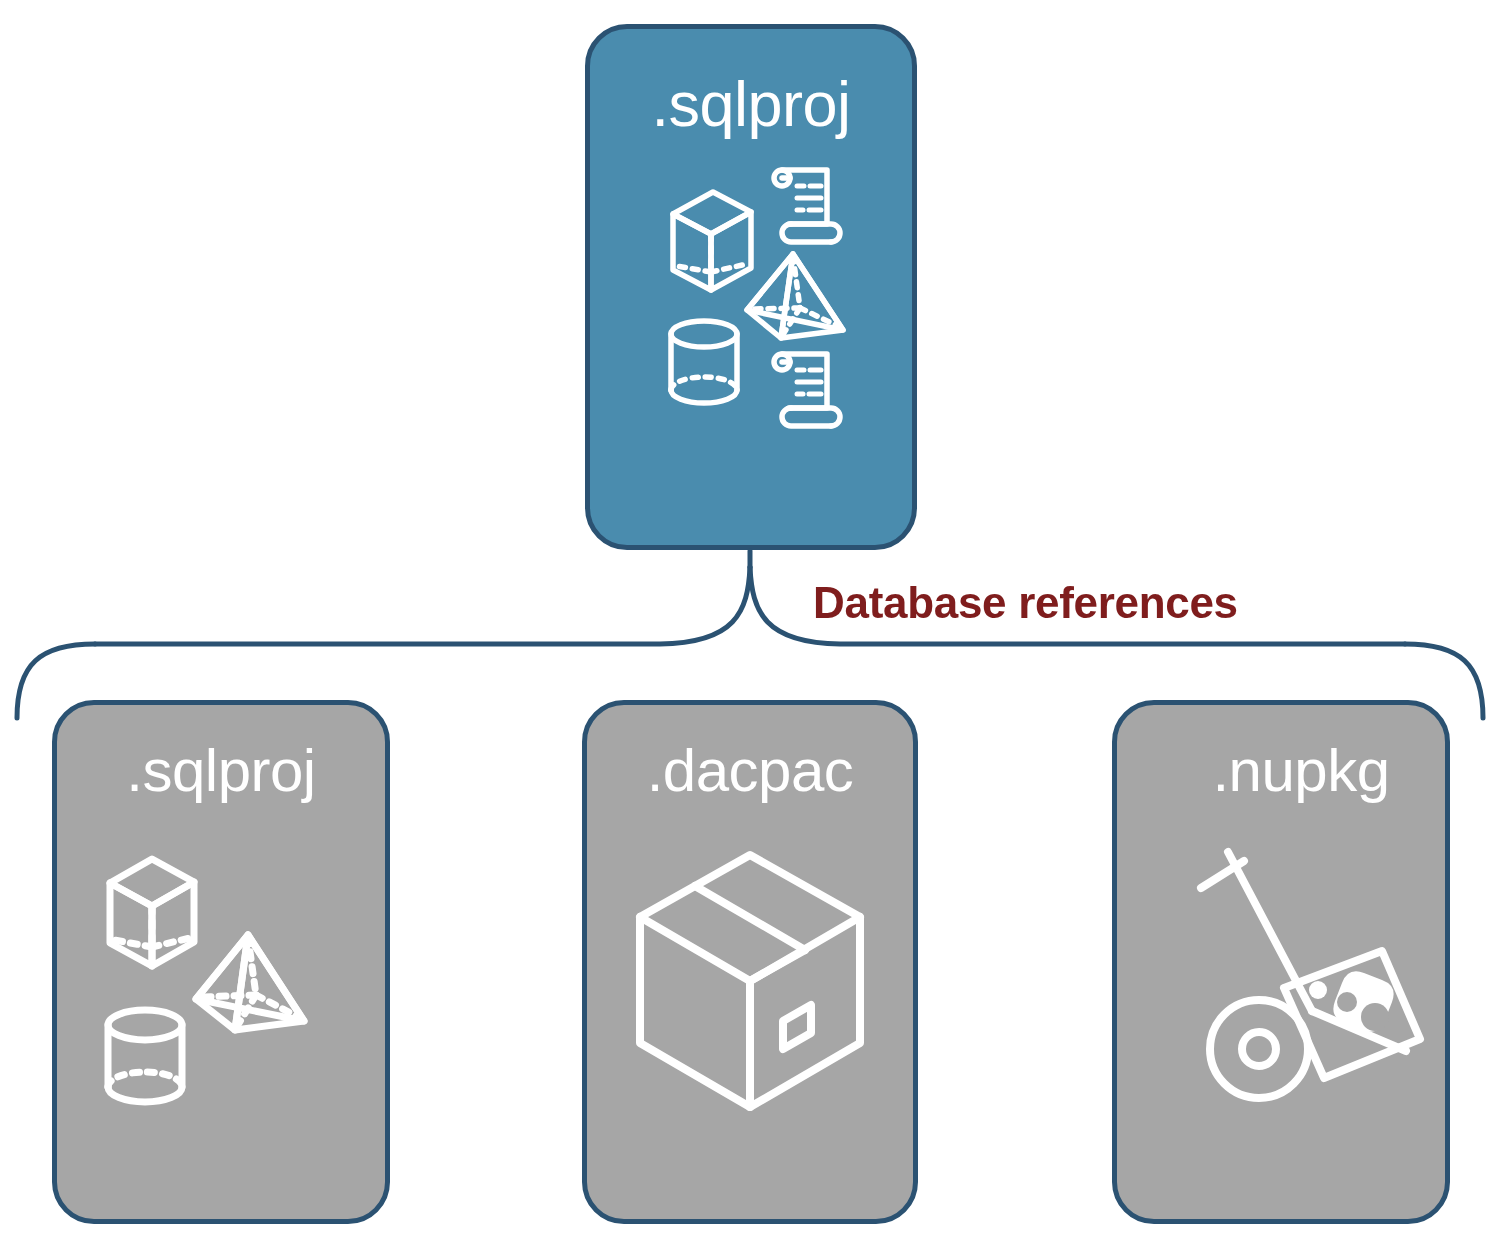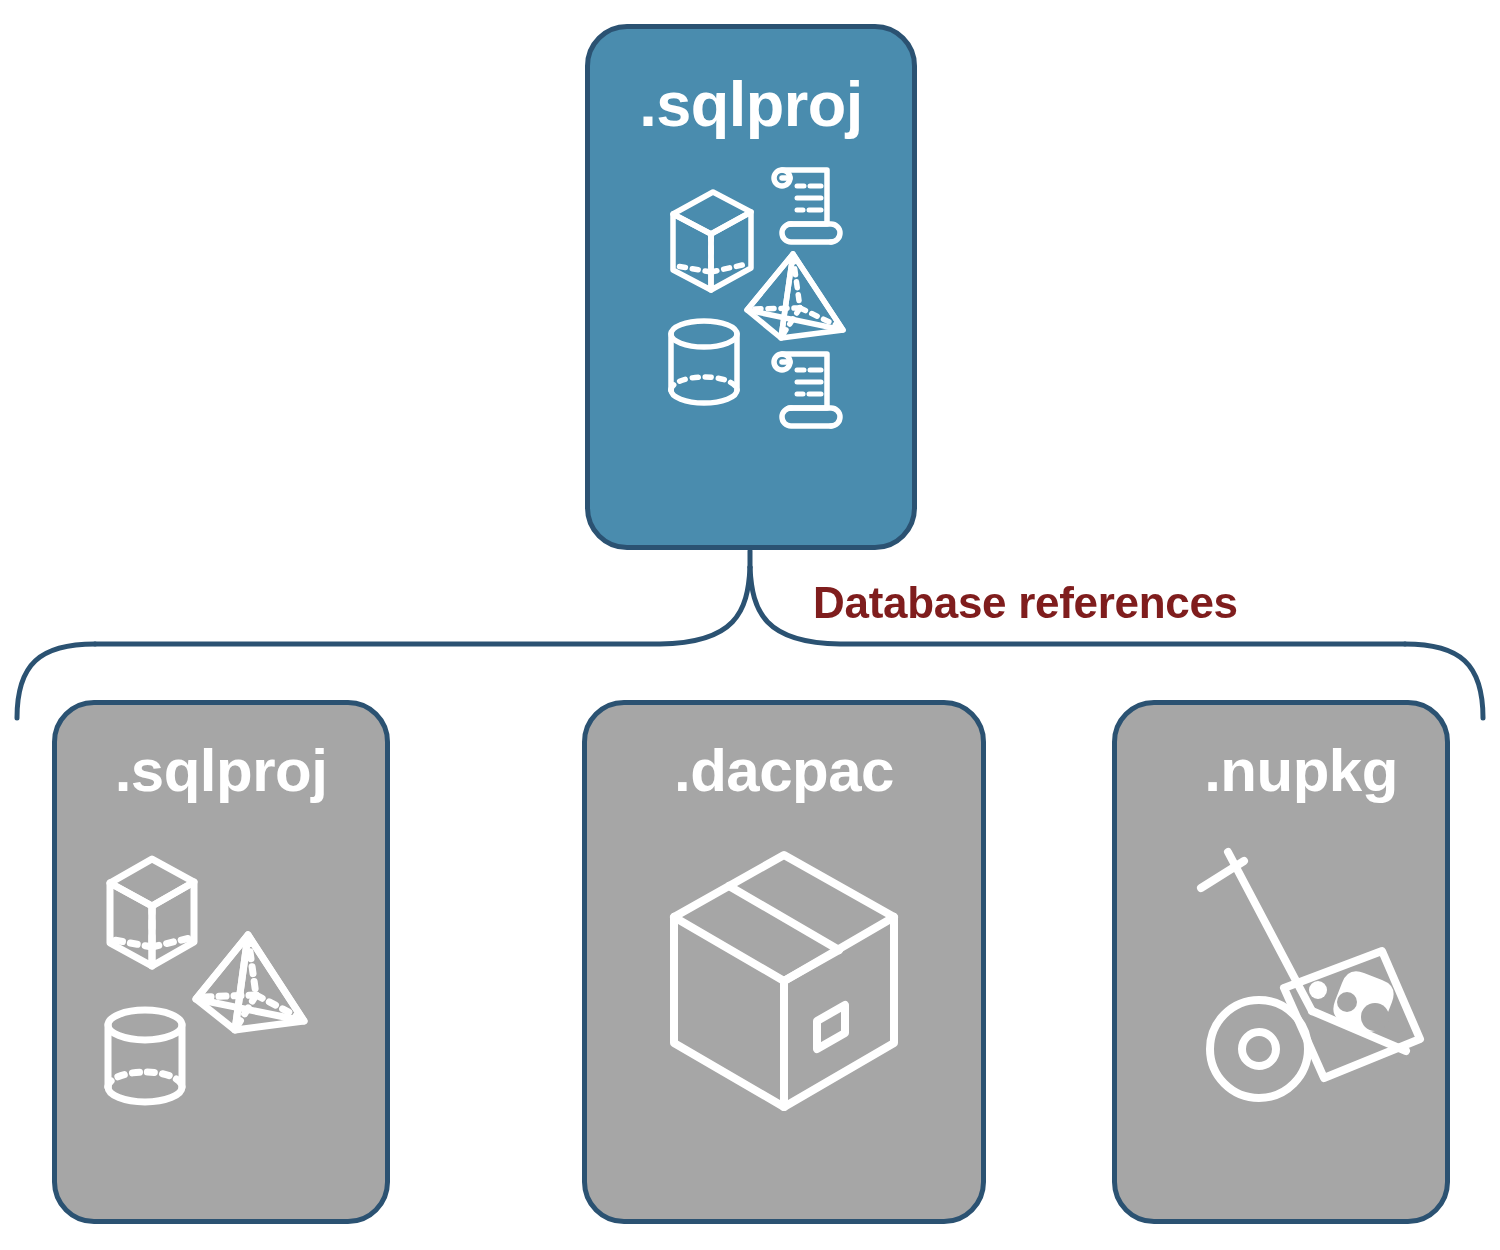--- a/index.html
+++ b/index.html
@@ -34,21 +34,21 @@
   }
   .card.primary {
     background: #4a8cae;
   }
   .card.secondary {
     background: #a6a6a6;
   }
 
   .card-title {
     color: #ffffff;
-    font-weight: bold;
+    font-weight: normal;
     letter-spacing: -0.5px;
     line-height: 1;
     text-align: center;
     user-select: none;
   }
 
   
   #card-top {
     left: 585px;
     top: 24px;
@@ -68,21 +68,21 @@
   
   #card-sqlproj {
     left: 52px;
     top: 700px;
     width: 338px;
     height: 524px;
   }
   #card-dacpac {
     left: 582px;
     top: 700px;
-    width: 404px;
+    width: 336px;
     height: 524px;
   }
   #card-nupkg {
     left: 1112px;
     top: 700px;
     width: 338px;
     height: 524px;
     padding-left: 40px;
   }
   .card.secondary .card-title {

